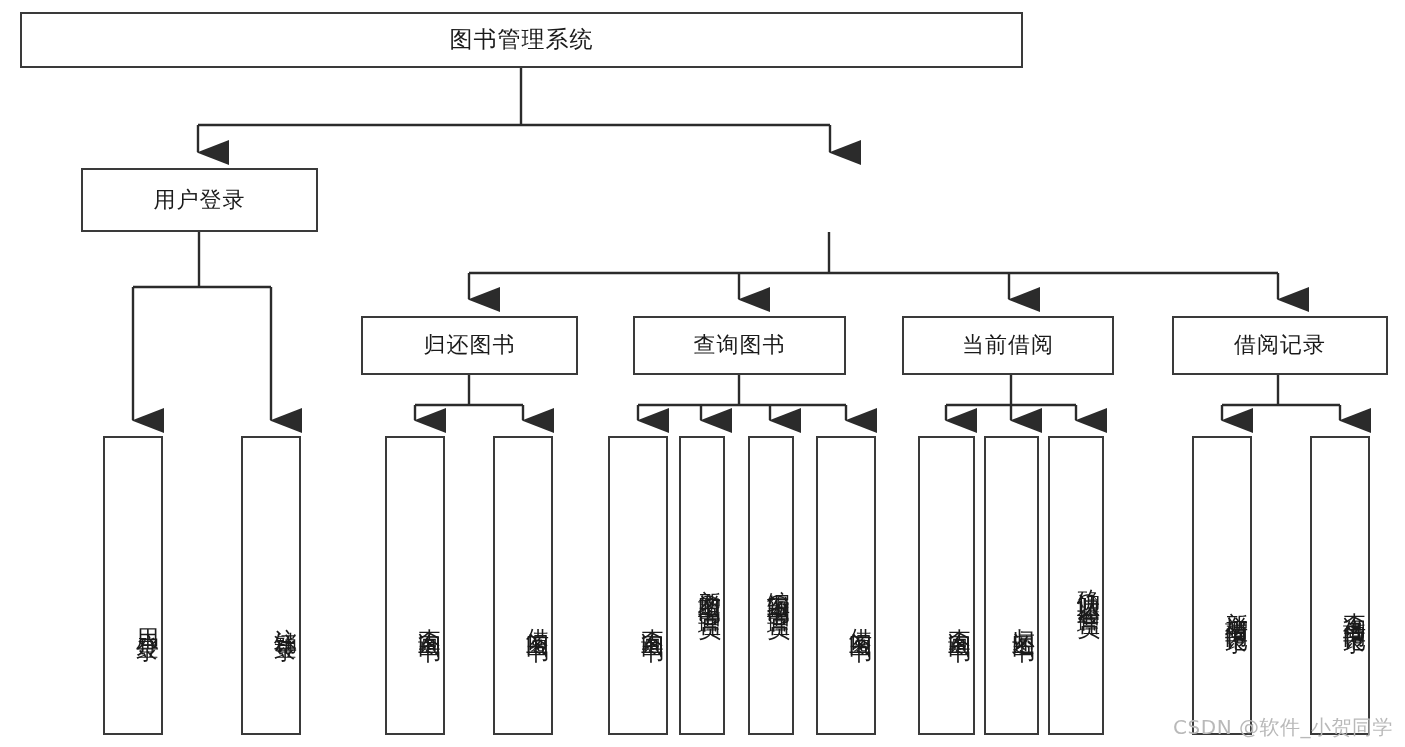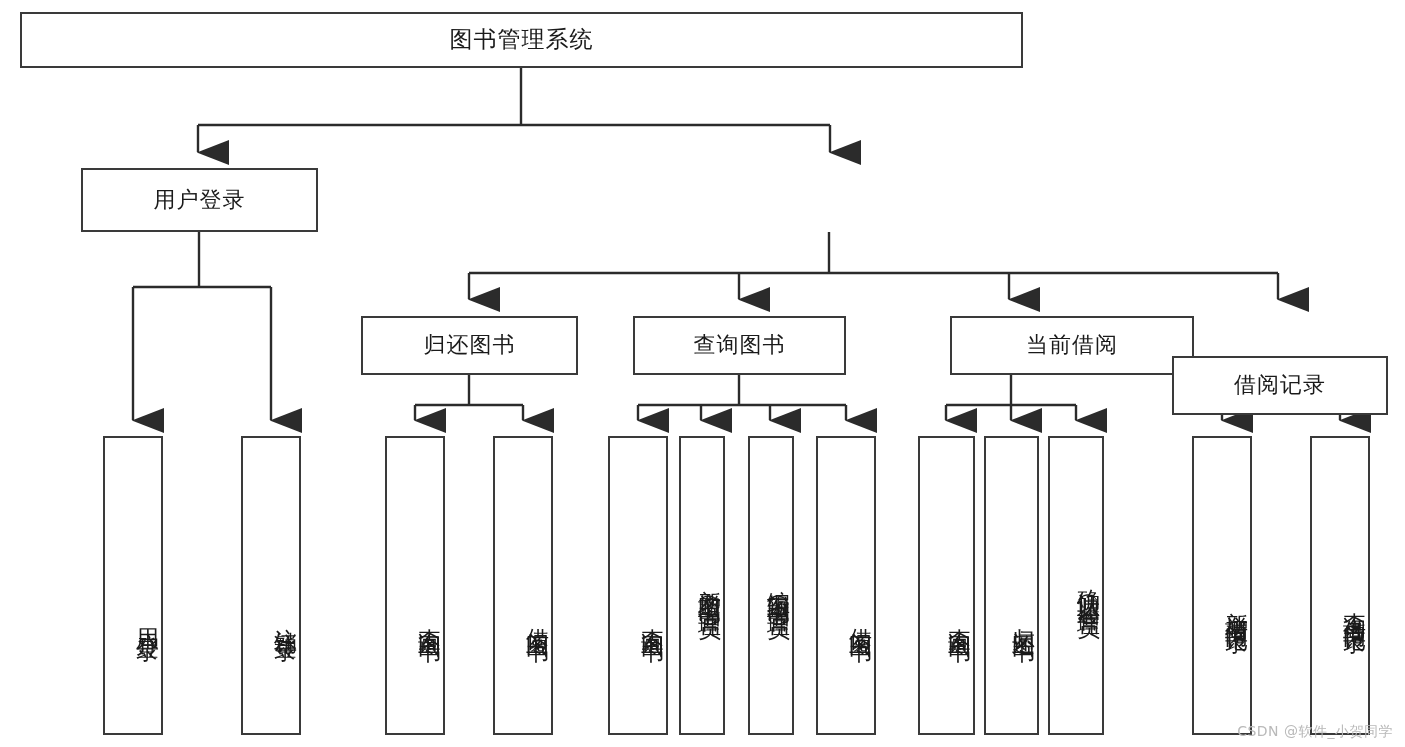--- a/index.html
+++ b/index.html
@@ -57,21 +57,21 @@
     padding-top: 14px;
     white-space: normal;
   }
   .node.vert.tall {
     padding-top: 8px;
   }
   .watermark {
     position: absolute;
     right: 12px;
     bottom: 6px;
-    font-size: 14px;
+    font-size: 20px;
     color: #b9b9b9;
     letter-spacing: 0.5px;
     z-index: 3;
     white-space: nowrap;
     font-family: "DejaVu Sans", "Liberation Sans", sans-serif;
   }
 </style>
 </head>
 <body>
 
@@ -135,24 +135,24 @@
   <div class="node horiz" style="left:81px; top:168px; width:237px; height:64px;">
     <span>用户登录</span>
   </div>
 
   <div class="node horiz" style="left:361px; top:316px; width:217px; height:59px;">
     <span>归还图书</span>
   </div>
   <div class="node horiz" style="left:633px; top:316px; width:213px; height:59px;">
     <span>查询图书</span>
   </div>
-  <div class="node horiz" style="left:902px; top:316px; width:244px; height:59px;margin-left:48px;">
+  <div class="node horiz" style="left:902px; top:316px; width:212px; height:59px;">
     <span>当前借阅</span>
   </div>
-  <div class="node horiz" style="left:1172px; top:316px; width:216px; height:59px;margin-top:40px;">
+  <div class="node horiz" style="left:1172px; top:316px; width:216px; height:59px;">
     <span>借阅记录</span>
   </div>
 
   <div class="node vert" style="left:103px; top:436px; width:60px; height:299px; padding-top:64px;">
     <span>用户登录</span>
   </div>
   <div class="node vert" style="left:241px; top:436px; width:60px; height:299px; padding-top:64px;">
     <span>注销登录</span>
   </div>
 

